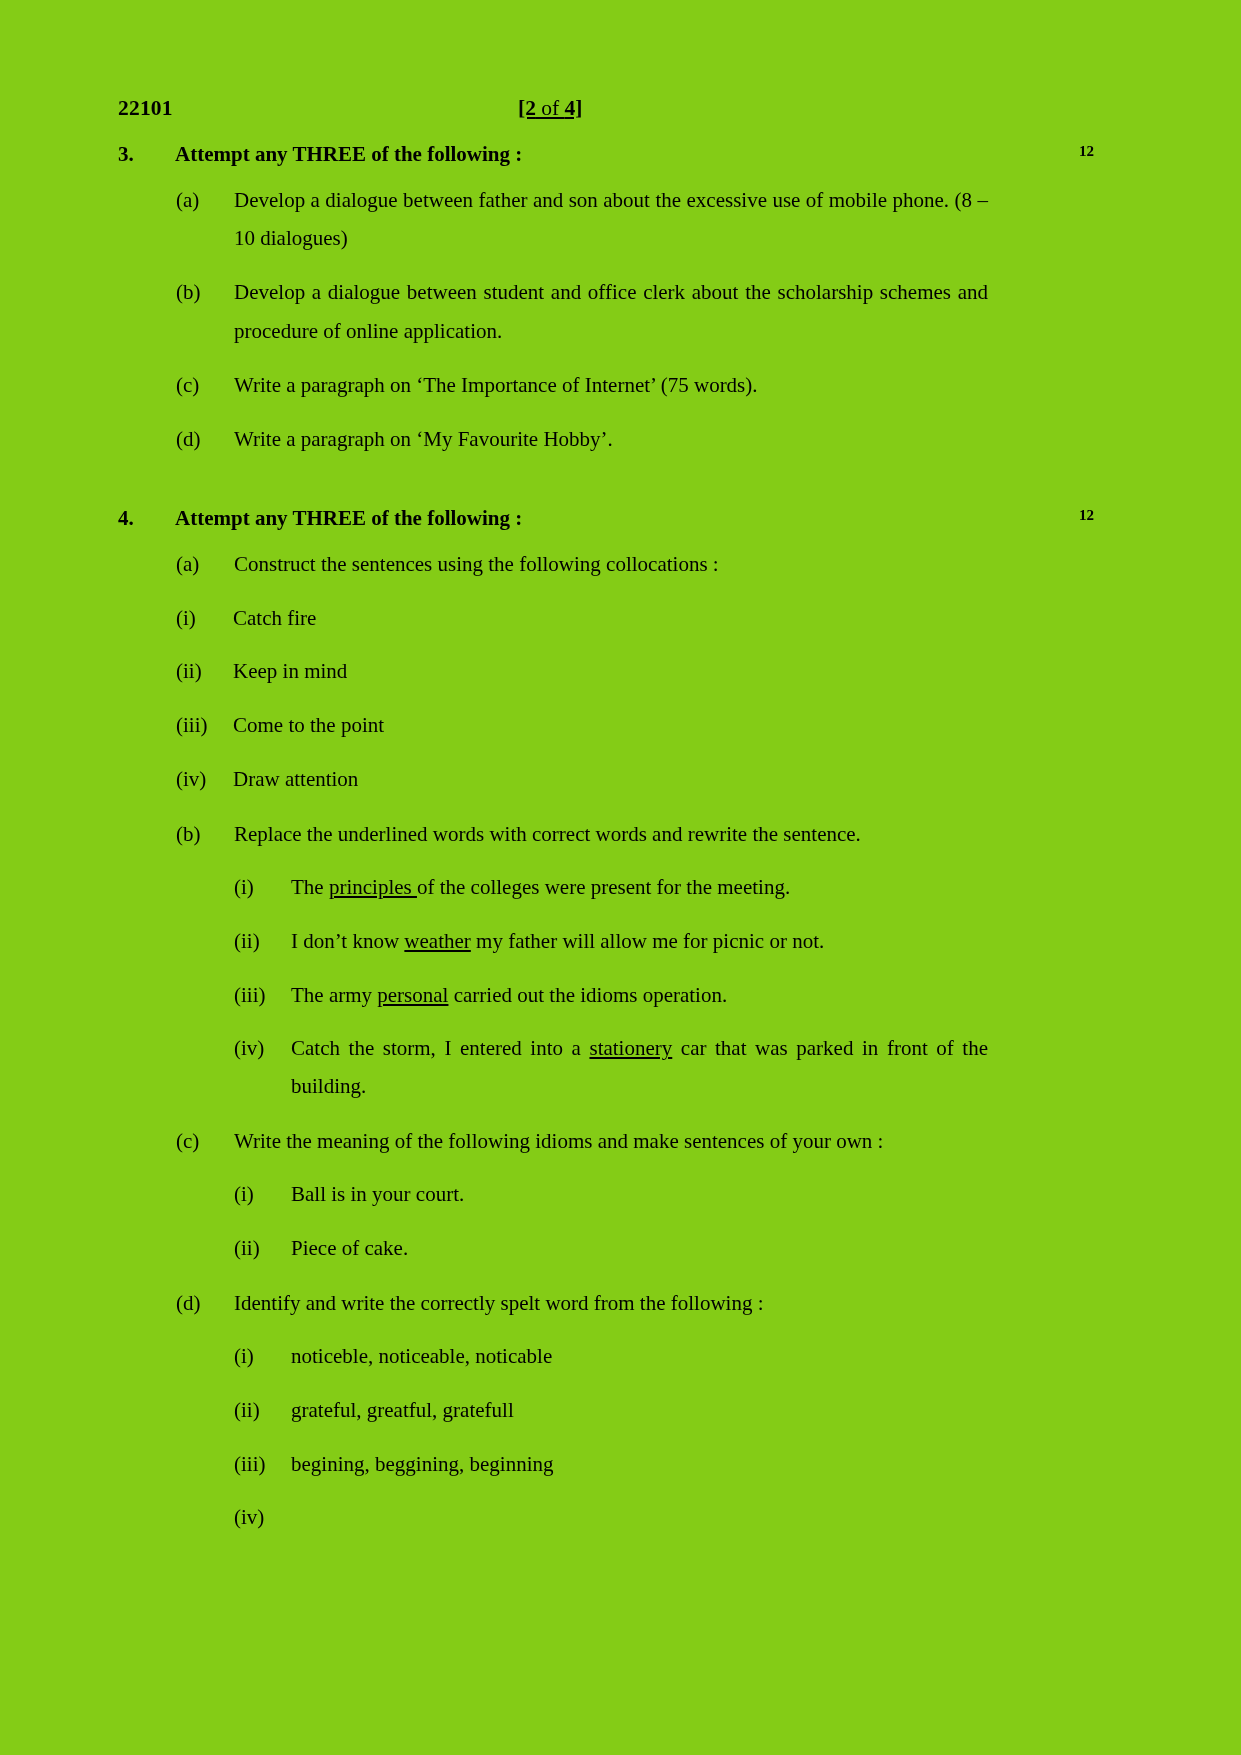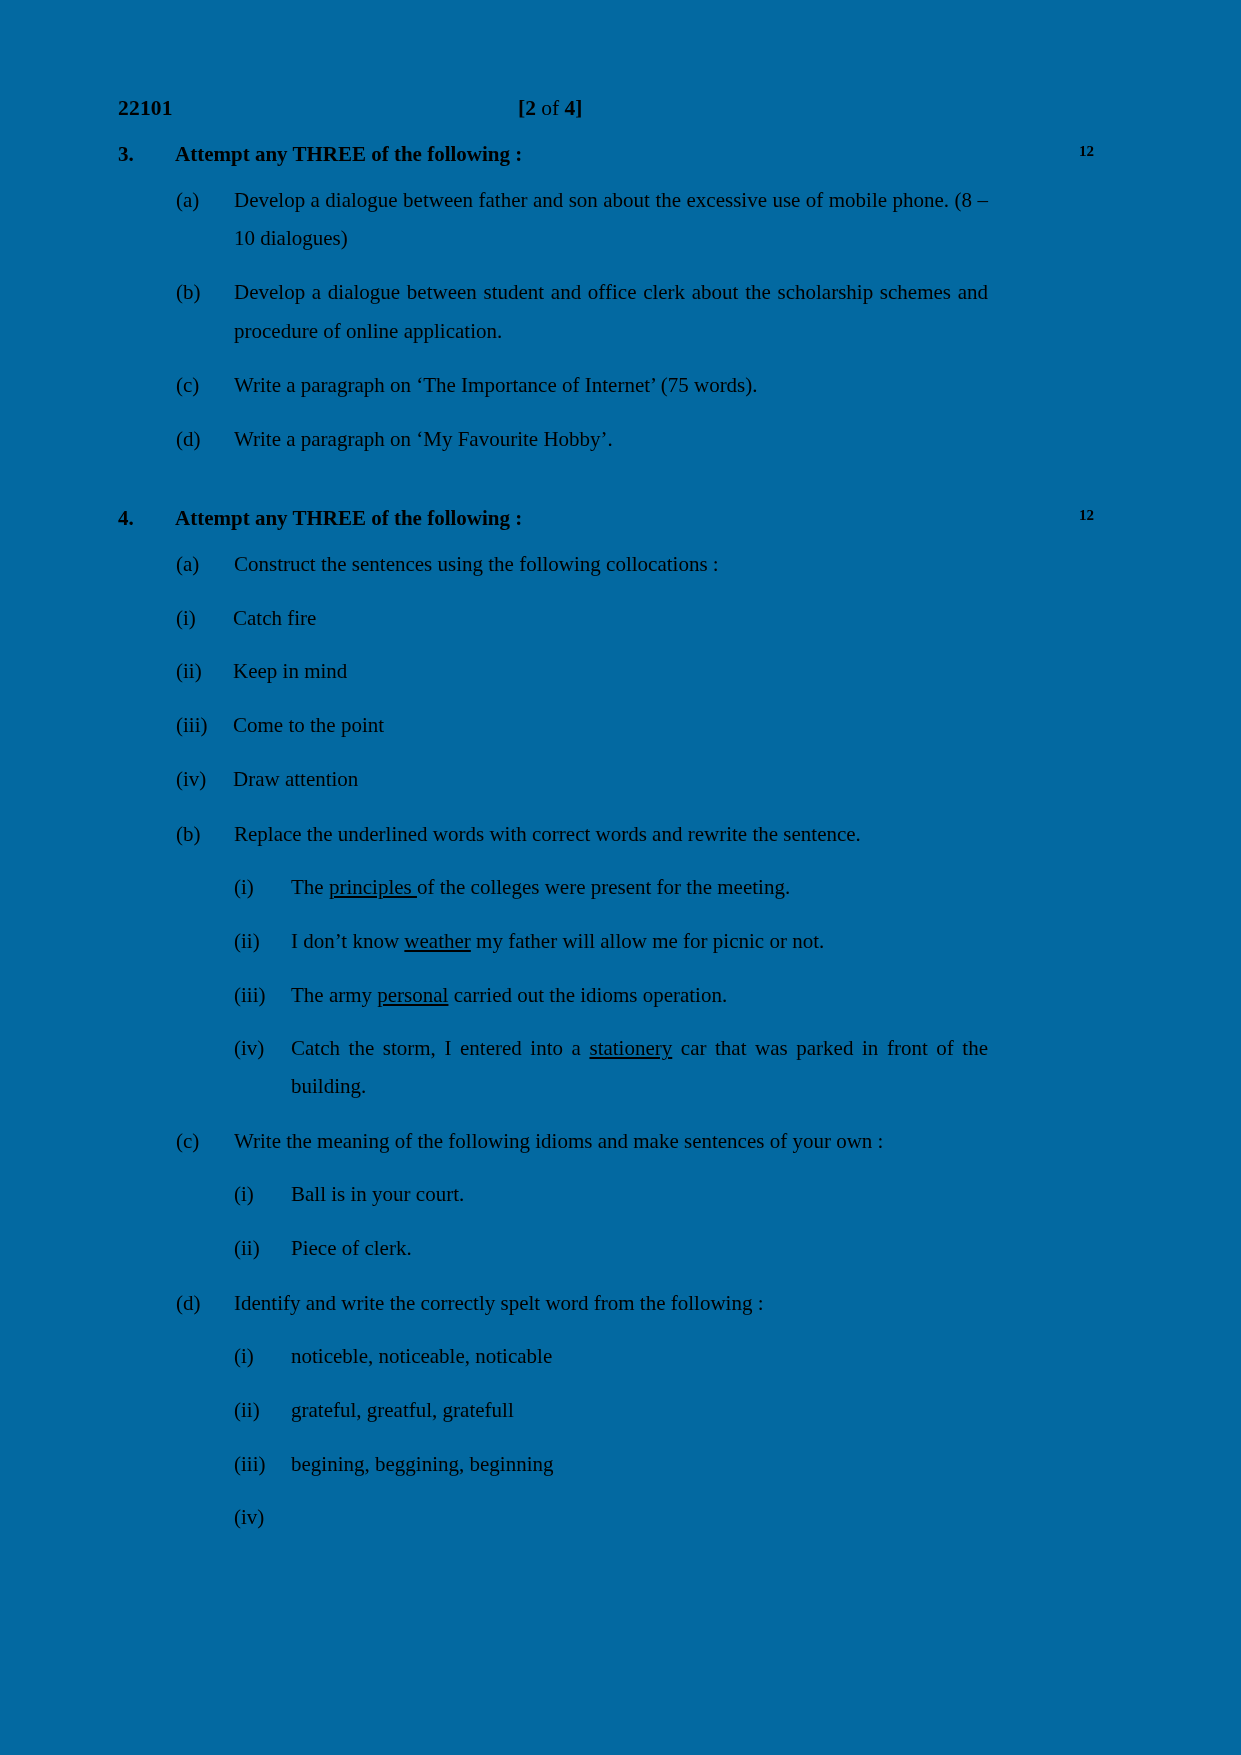--- a/index.html
+++ b/index.html
@@ -9,21 +9,21 @@
   }
   body {
     font-family: "Liberation Serif", "DejaVu Serif", serif;
     color: #000000;
   }
   .page {
     position: relative;
     width: 1241px;
     height: 1755px;
     margin: 0 auto;
-    background: #0369a1;
+    background: #84cc16;
     box-sizing: border-box;
     padding: 10px;
     overflow: hidden;
   }
   .content {
     position: absolute;
     left: 118px;
     top: 96px;
     width: 870px;
   }
@@ -41,20 +41,21 @@
     font-weight: bold;
     font-size: 21.5px;
     letter-spacing: 0.2px;
   }
   .page-indicator {
     position: absolute;
     left: 400px;
     top: 0;
     font-size: 21.5px;
     white-space: nowrap;
+    text-decoration: underline;
   }
   .page-indicator .b {
     font-weight: bold;
   }
 
   
   .question {
     margin-top: 14px;
   }
   .q-head {
@@ -243,21 +244,21 @@
         <span class="sub-label">(c)</span>
         <span class="sub-body nojustify">Write the meaning of the following idioms and make sentences of your own :</span>
       </div>
       <div class="roman-list roman-indent-deep">
         <div class="roman">
           <span class="roman-label">(i)</span>
           <span class="roman-body">Ball is in your court.</span>
         </div>
         <div class="roman">
           <span class="roman-label">(ii)</span>
-          <span class="roman-body">Piece of clerk.</span>
+          <span class="roman-body">Piece of cake.</span>
         </div>
       </div>
 
       <div class="sub">
         <span class="sub-label">(d)</span>
         <span class="sub-body nojustify">Identify and write the correctly spelt word from the following :</span>
       </div>
       <div class="roman-list roman-indent-deep">
         <div class="roman">
           <span class="roman-label">(i)</span>

